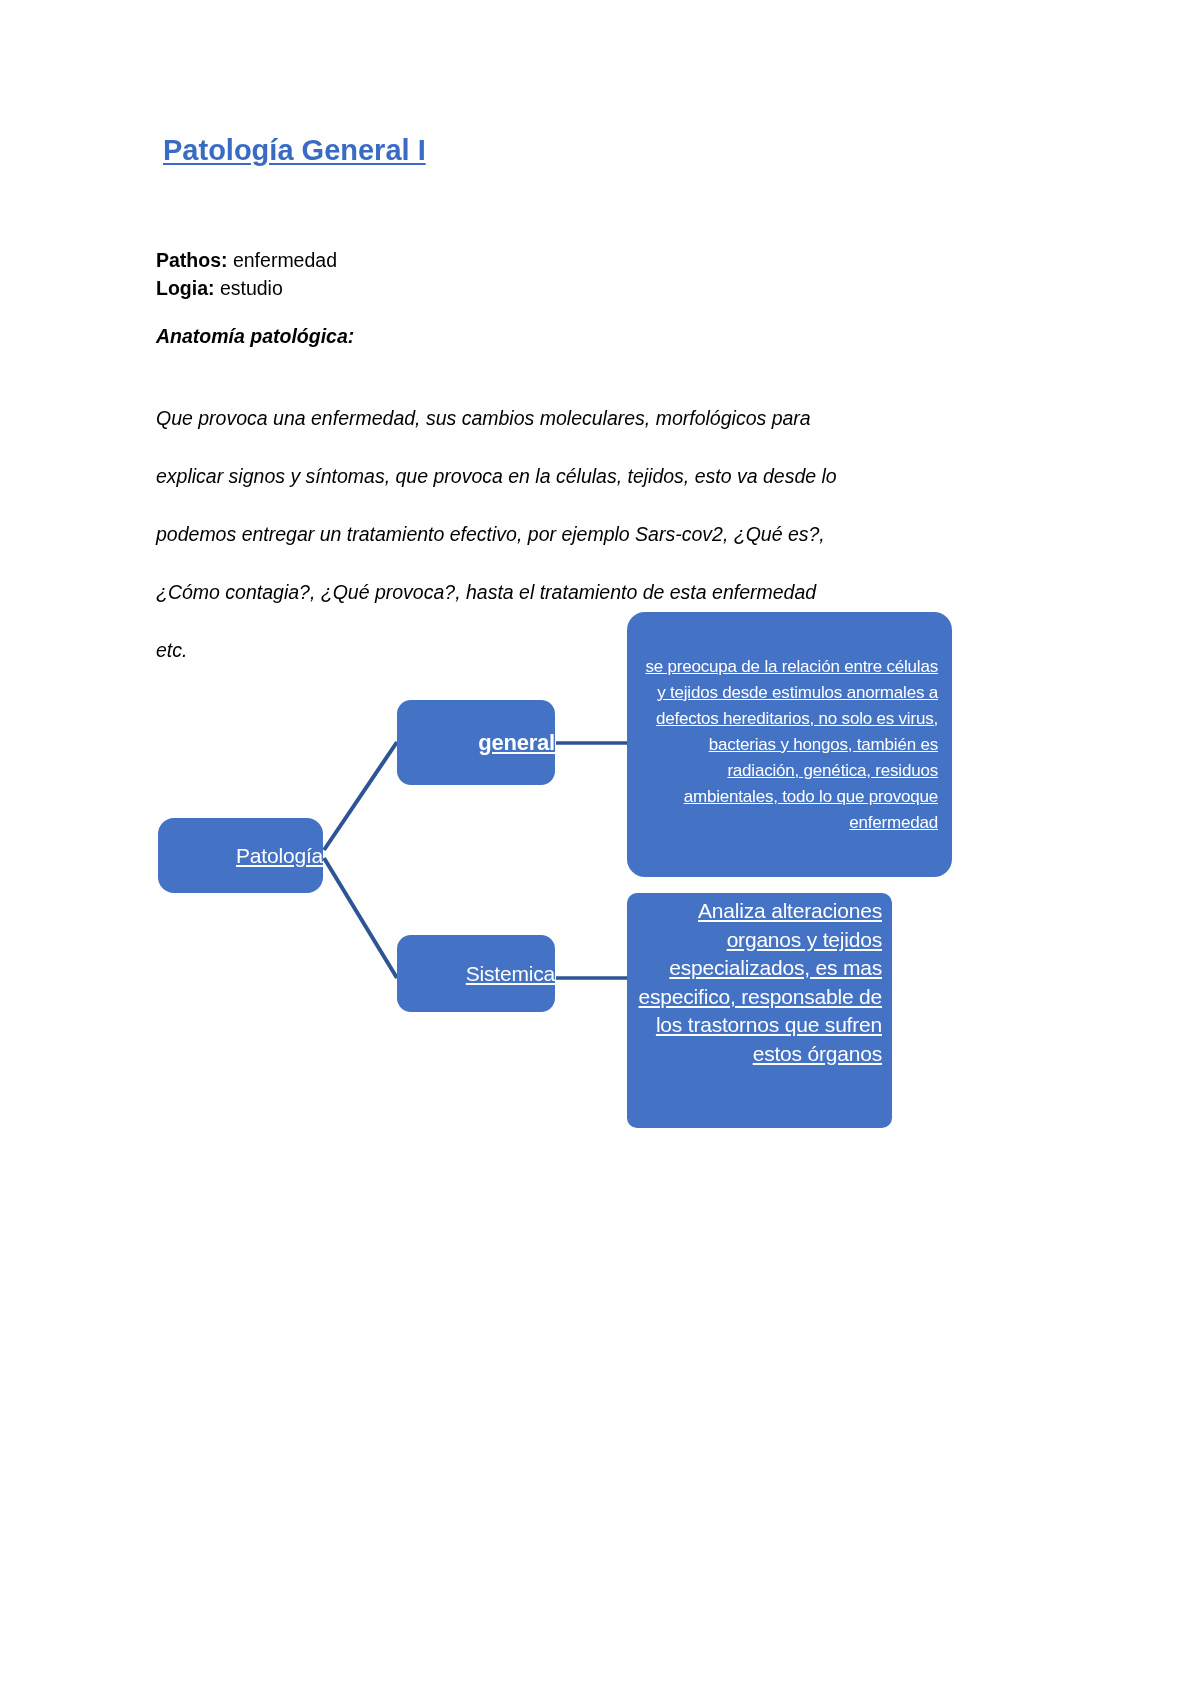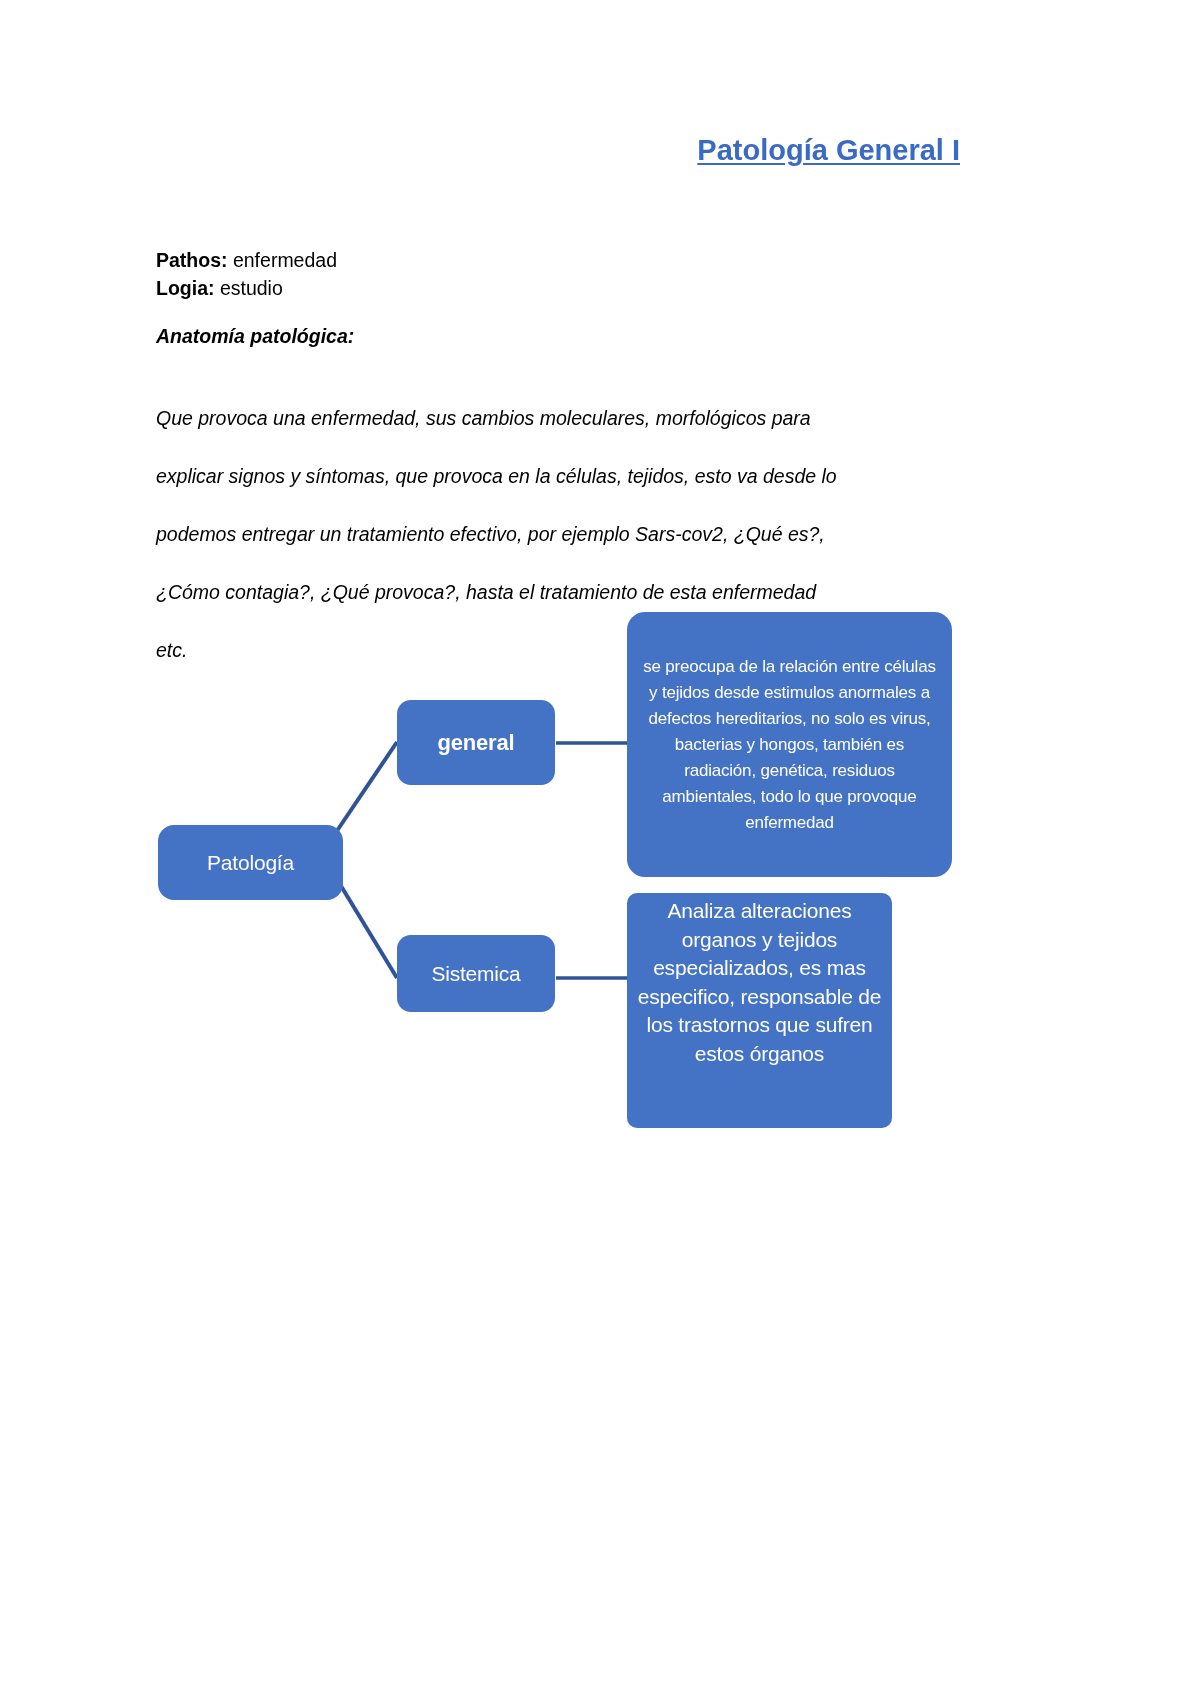--- a/index.html
+++ b/index.html
@@ -8,22 +8,22 @@
     background:#ffffff;
     font-family:"Liberation Sans",sans-serif;
     color:#000000;
     position:relative;
     overflow:hidden;
   }
   .page{position:relative;width:1200px;height:1698px;}
 
   
   .title-block{
-    position:absolute;left:150px;top:132px;width:810px;
-    text-align:right;
+    position:absolute;left:163px;top:132px;width:810px;
+    text-align:left;
   }
   .title-line{
     display:block;
     font-size:29px;
     font-weight:bold;
     color:#3a6bc4;
     line-height:1.28;
     letter-spacing:0px;
   }
   .title-line span.u{
@@ -56,28 +56,29 @@
 
   .node{
     position:absolute;
     background:#4472c4;
     color:#ffffff;
     border-radius:14px;
     box-sizing:border-box;
     display:flex;
     align-items:center;
     justify-content:center;
-    text-align:center;
+    text-align:right;
     font-family:"Liberation Sans",sans-serif;
     letter-spacing:-0.2px;
+    text-decoration:underline;
   }
   .node .txt{display:block;width:100%;}
 
   #node-patologia{
-    left:158px;top:265px;width:185px;height:75px;
+    left:158px;top:258px;width:165px;height:75px;
     font-size:21px;border-radius:16px;
   }
   #node-general{
     left:397px;top:140px;width:158px;height:85px;
     font-size:22px;font-weight:bold;border-radius:14px;
   }
   #node-sistemica{
     left:397px;top:375px;width:158px;height:77px;
     font-size:21px;border-radius:14px;
   }

